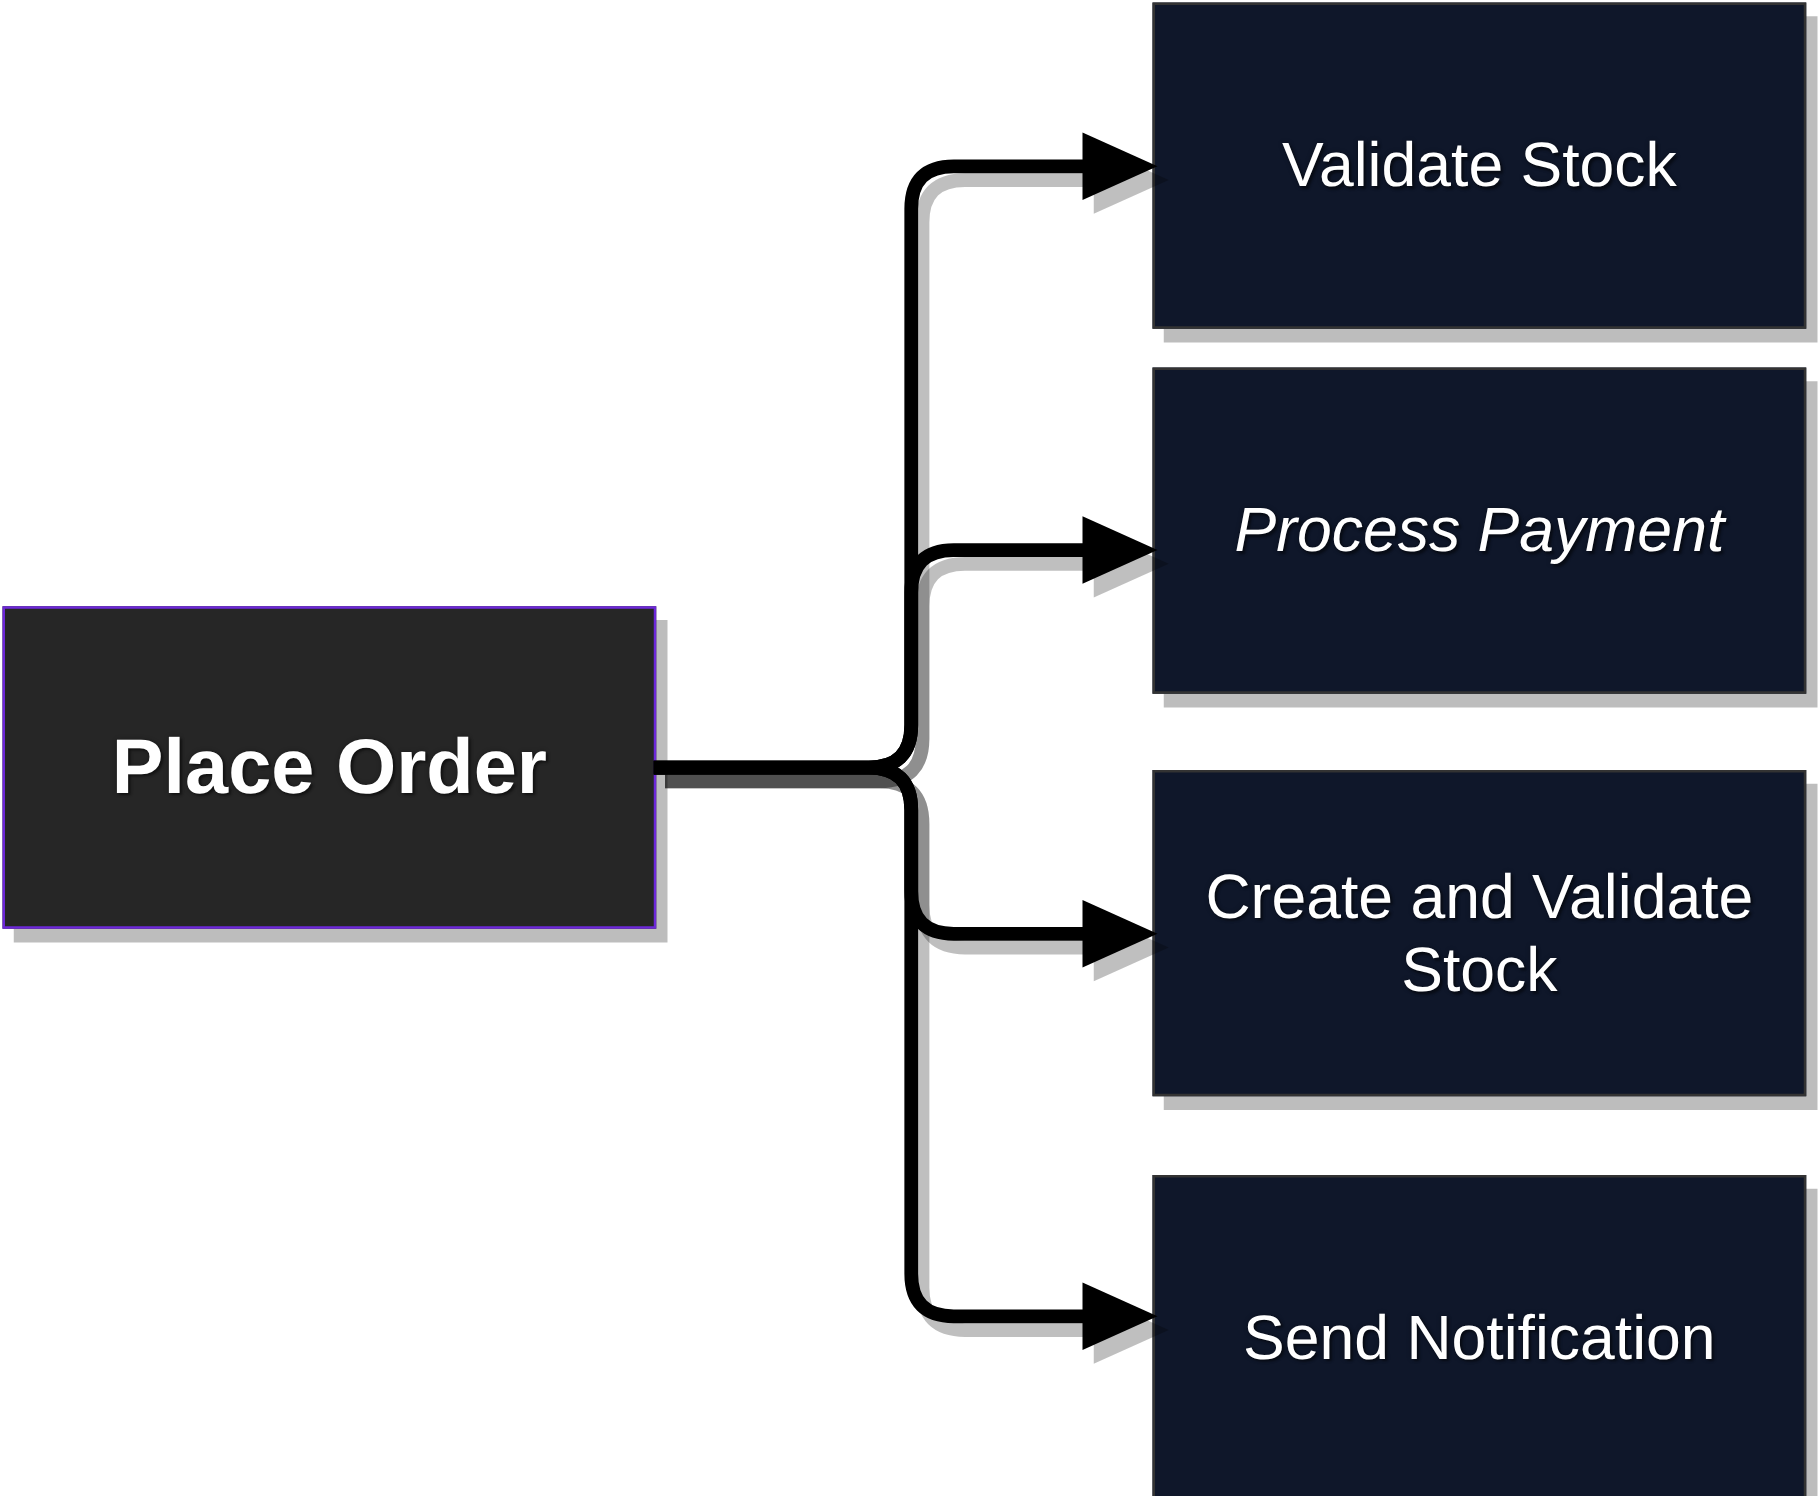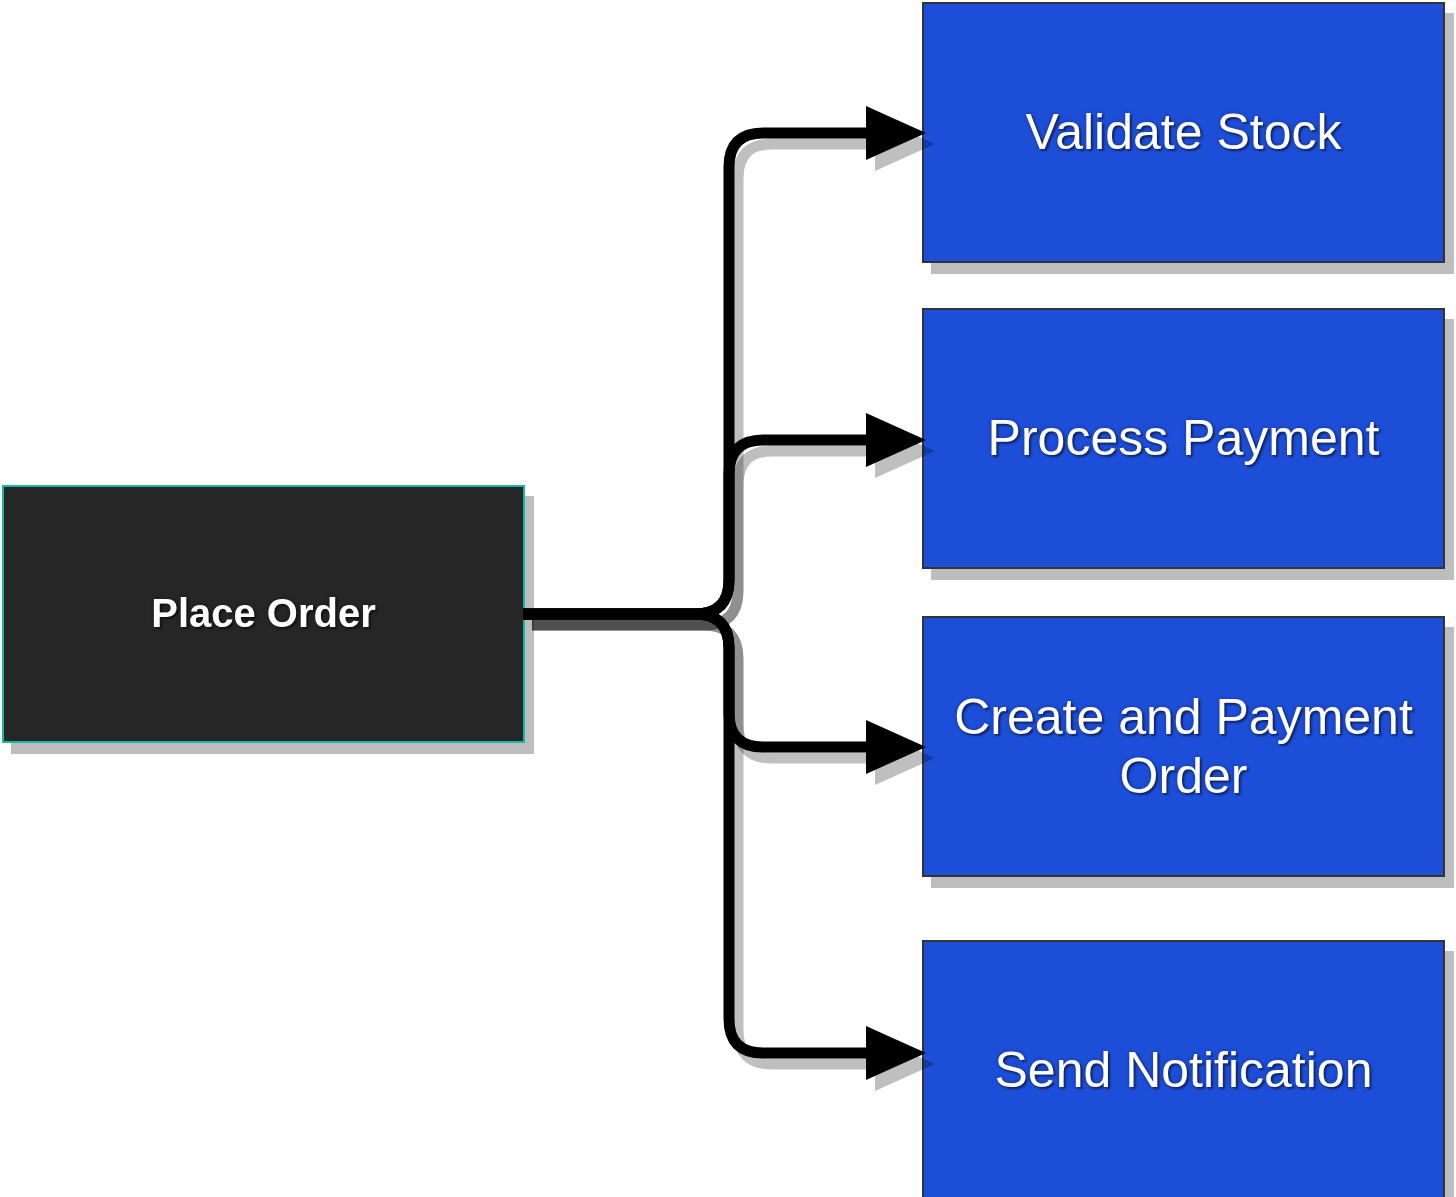--- a/index.html
+++ b/index.html
@@ -29,35 +29,35 @@
     padding: 0 8px;
     line-height: 1.18;
     text-shadow: 2px 2px 2px rgba(0,0,0,0.45), 0 0 4px rgba(0,0,0,0.30);
   }
   .node-source {
     left: 2px;
     top: 485px;
     width: 523px;
     height: 258px;
     background: #262626;
-    border: 2px solid #14b8a6;
+    border: 2px solid #6d28d9;
     font-weight: 700;
-    font-size: 40px;
+    font-size: 62px;
   }
   .node-target {
     left: 922px;
     width: 523px;
     height: 261px;
-    background: #1d4ed8;
+    background: #0f172a;
     border: 2px solid #333333;
     font-weight: 400;
     font-size: 50px;
   }
   .node-target-1 { top: 2px; }
-  .node-target-2 { top: 308px; }
+  .node-target-2 { top: 294px; font-style: italic; }
   .node-target-3 { top: 616px; }
   .node-target-4 { top: 940px; }
   .edges {
     position: absolute;
     left: 0;
     top: 0;
     width: 1456px;
     height: 1197px;
     pointer-events: none;
   }
@@ -91,21 +91,21 @@
 
   <div class="node node-target node-target-1">
     <div class="label">Validate Stock</div>
   </div>
 
   <div class="node node-target node-target-2">
     <div class="label">Process Payment</div>
   </div>
 
   <div class="node node-target node-target-3">
-    <div class="label">Create and Payment Order</div>
+    <div class="label">Create and Validate Stock</div>
   </div>
 
   <div class="node node-target node-target-4">
     <div class="label">Send Notification</div>
   </div>
 
   <svg class="edges" viewBox="0 0 1456 1197" xmlns="http://www.w3.org/2000/svg">
 
     <g class="edge-shadow" transform="translate(9,11)">
       <path d="M523 614 L695 614 Q729 614 729 580 L729 167 Q729 133 763 133 L872 133"></path>

